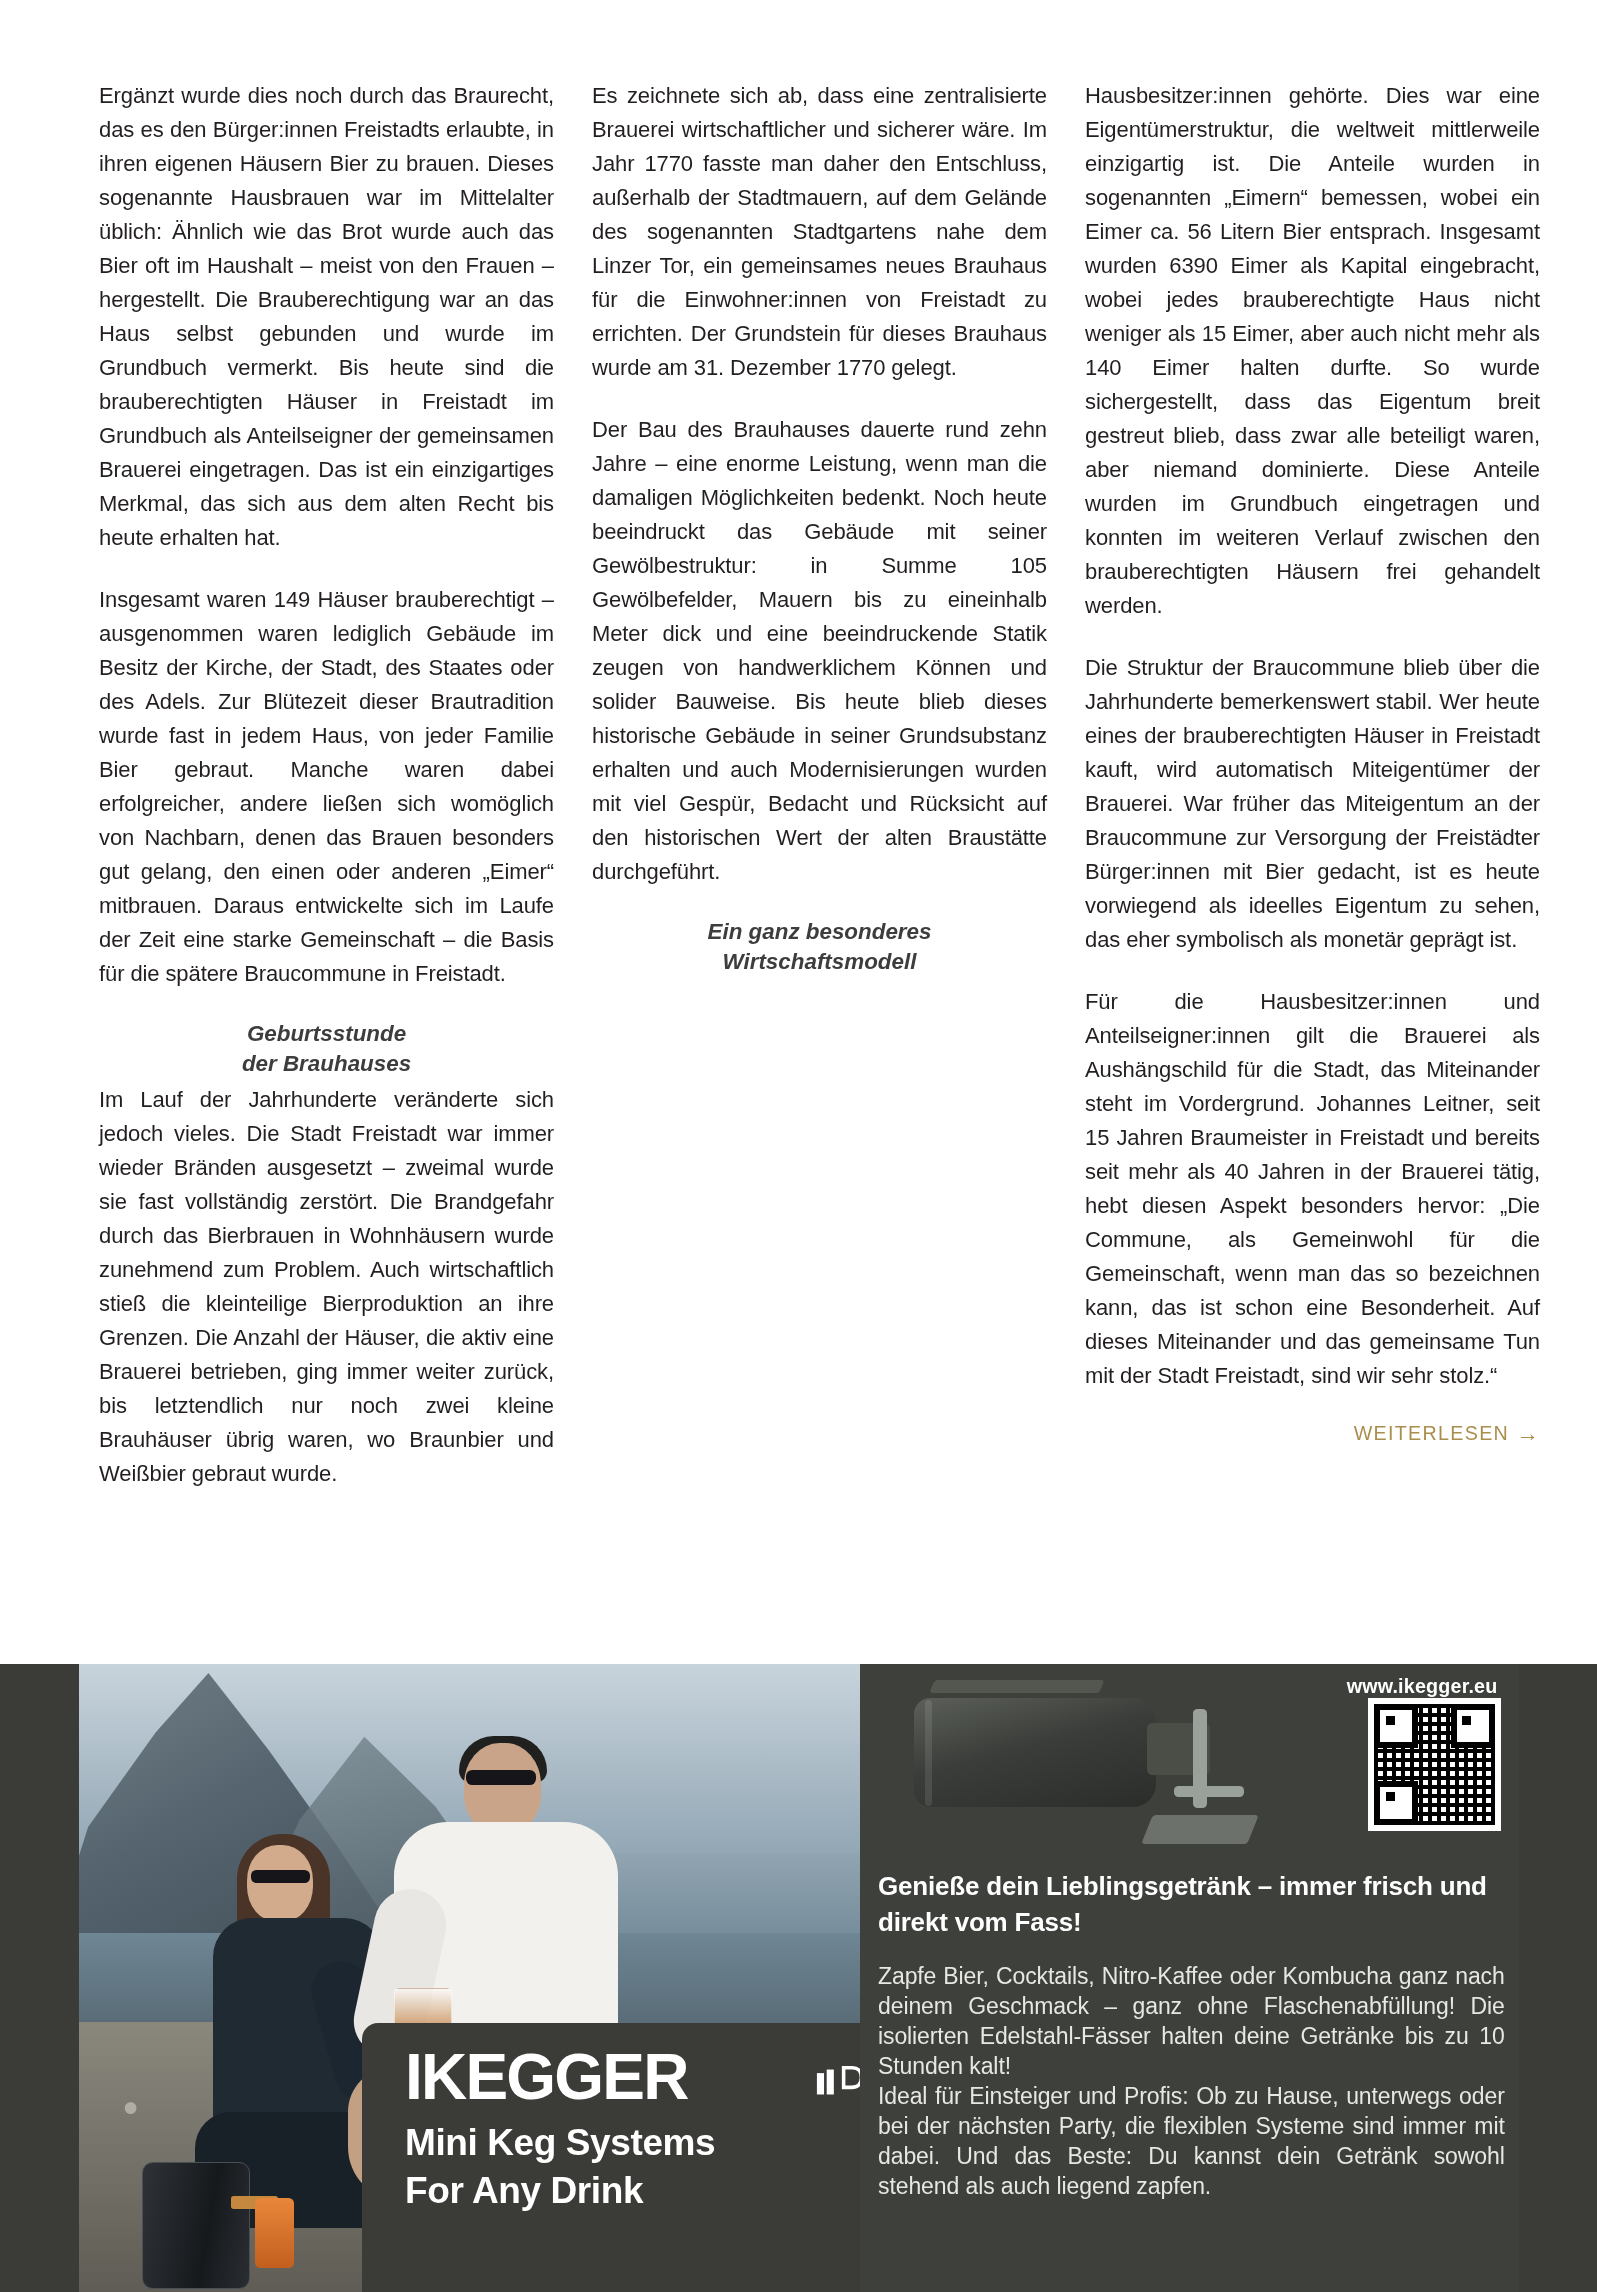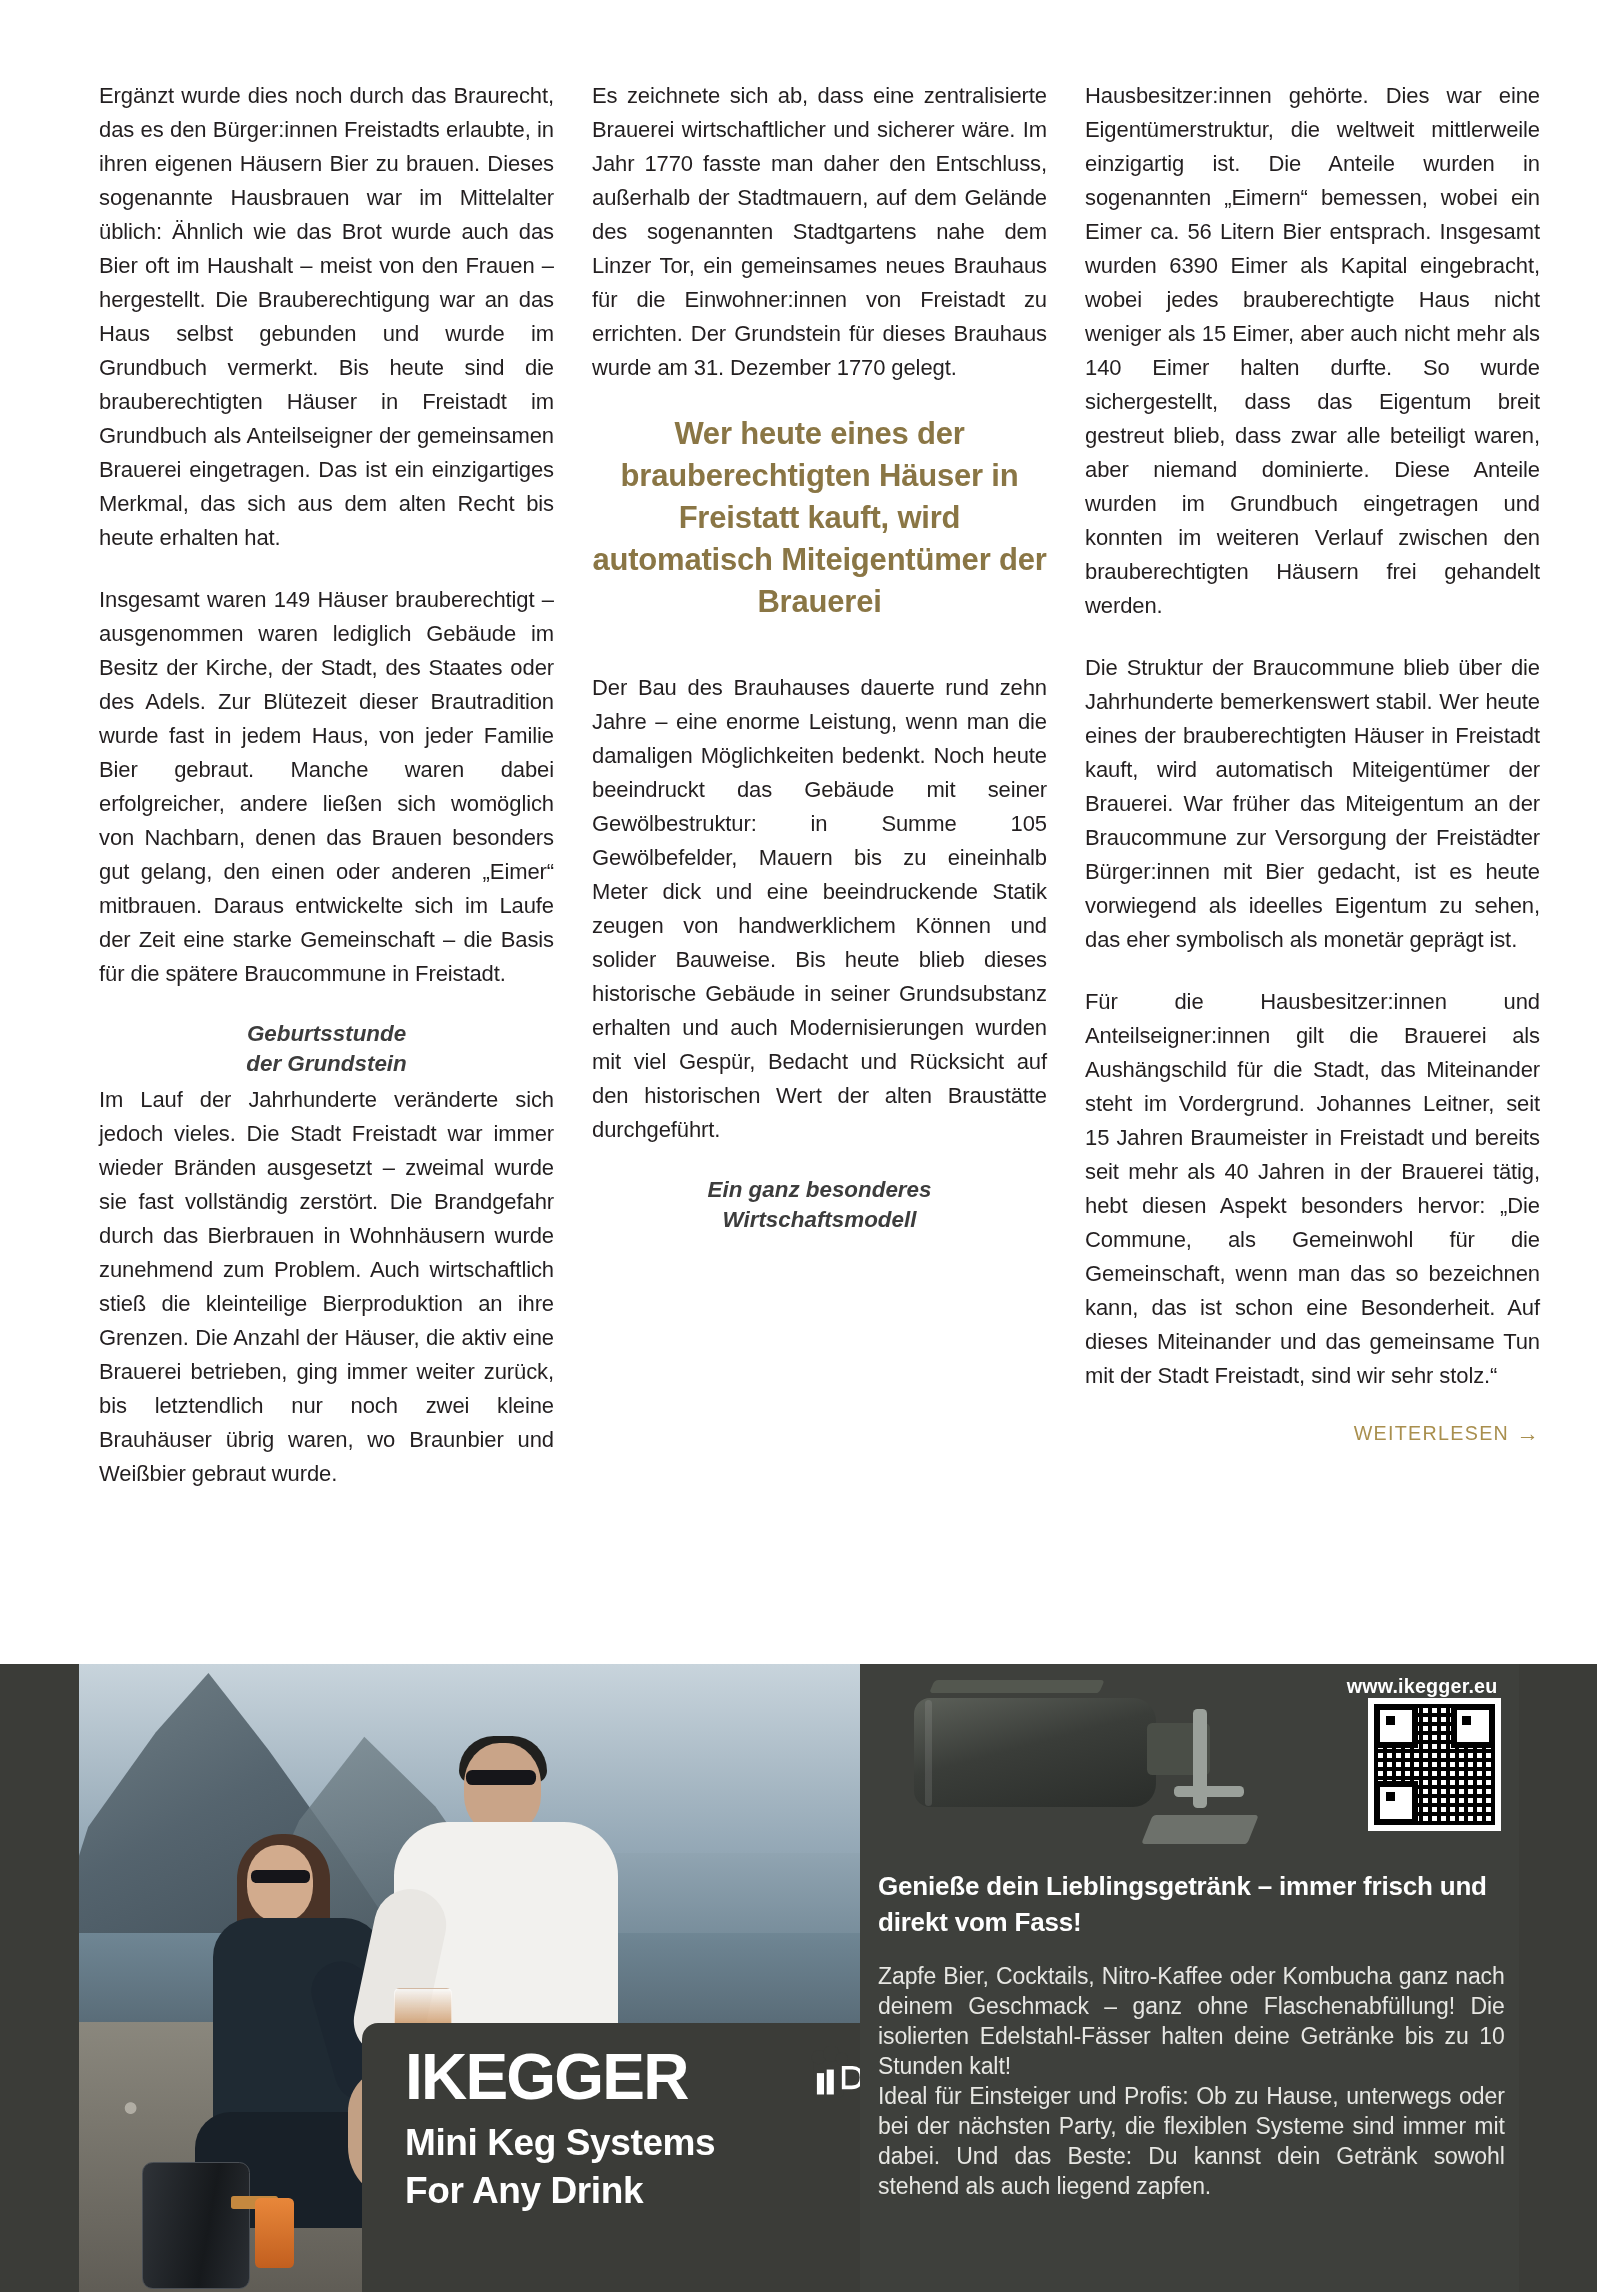--- a/index.html
+++ b/index.html
@@ -319,28 +319,27 @@
 <div class="speck"></div>
 
 <div id="article">
   <div class="columns">
 
     <div class="col">
       <p class="body-text">Ergänzt wurde dies noch durch das Braurecht, das es den Bürger:innen Freistadts erlaubte, in ihren eigenen Häusern Bier zu brauen. Dieses sogenannte Hausbrauen war im Mittelalter üblich: Ähnlich wie das Brot wurde auch das Bier oft im Haushalt – meist von den Frauen – hergestellt. Die Brauberechtigung war an das Haus selbst gebunden und wurde im Grundbuch vermerkt. Bis heute sind die brauberechtigten Häuser in Freistadt im Grundbuch als Anteilseigner der gemeinsamen Brauerei eingetragen. Das ist ein einzigartiges Merkmal, das sich aus dem alten Recht bis heute erhalten hat.</p>
       <p class="body-text">Insgesamt waren 149 Häuser brauberechtigt – ausgenommen waren lediglich Gebäude im Besitz der Kirche, der Stadt, des Staates oder des Adels. Zur Blütezeit dieser Brautradition wurde fast in jedem Haus, von jeder Familie Bier gebraut. Manche waren dabei erfolgreicher, andere ließen sich womöglich von Nachbarn, denen das Brauen besonders gut gelang, den einen oder anderen „Eimer“ mitbrauen. Daraus entwickelte sich im Laufe der Zeit eine starke Gemeinschaft – die Basis für die spätere Braucommune in Freistadt.</p>
       <div class="subhead">
         <span>Geburtsstunde</span><br>
-        <span>der Grundstein</span>
+        <span>der Brauhauses</span>
       </div>
       <p class="body-text">Im Lauf der Jahrhunderte veränderte sich jedoch vieles. Die Stadt Freistadt war immer wieder Bränden ausgesetzt – zweimal wurde sie fast vollständig zerstört. Die Brandgefahr durch das Bierbrauen in Wohnhäusern wurde zunehmend zum Problem. Auch wirtschaftlich stieß die kleinteilige Bierproduktion an ihre Grenzen. Die Anzahl der Häuser, die aktiv eine Brauerei betrieben, ging immer weiter zurück, bis letztendlich nur noch zwei kleine Brauhäuser übrig waren, wo Braunbier und Weißbier gebraut wurde.</p>
     </div>
 
     <div class="col">
       <p class="body-text">Es zeichnete sich ab, dass eine zentralisierte Brauerei wirtschaftlicher und sicherer wäre. Im Jahr 1770 fasste man daher den Entschluss, außerhalb der Stadtmauern, auf dem Gelände des sogenannten Stadtgartens nahe dem Linzer Tor, ein gemeinsames neues Brauhaus für die Einwohner:innen von Freistadt zu errichten. Der Grundstein für dieses Brauhaus wurde am 31. Dezember 1770 gelegt.</p>
-      <div class="pullquote">Wer heute eines der brauberechtigten Häuser in Freistatt kauft, wird automatisch Miteigentümer der Brauerei</div>
       <p class="body-text">Der Bau des Brauhauses dauerte rund zehn Jahre – eine enorme Leistung, wenn man die damaligen Möglichkeiten bedenkt. Noch heute beeindruckt das Gebäude mit seiner Gewölbestruktur: in Summe 105 Gewölbefelder, Mauern bis zu eineinhalb Meter dick und eine beeindruckende Statik zeugen von handwerklichem Können und solider Bauweise. Bis heute blieb dieses historische Gebäude in seiner Grundsubstanz erhalten und auch Modernisierungen wurden mit viel Gespür, Bedacht und Rücksicht auf den historischen Wert der alten Braustätte durchgeführt.</p>
       <div class="subhead">
         <span>Ein ganz besonderes</span><br>
         <span>Wirtschaftsmodell</span>
       </div>
     </div>
 
     <div class="col">
       <p class="body-text">Hausbesitzer:innen gehörte. Dies war eine Eigentümerstruktur, die weltweit mittlerweile einzigartig ist. Die Anteile wurden in sogenannten „Eimern“ bemessen, wobei ein Eimer ca. 56 Litern Bier entsprach. Insgesamt wurden 6390 Eimer als Kapital eingebracht, wobei jedes brauberechtigte Haus nicht weniger als 15 Eimer, aber auch nicht mehr als 140 Eimer halten durfte. So wurde sichergestellt, dass das Eigentum breit gestreut blieb, dass zwar alle beteiligt waren, aber niemand dominierte. Diese Anteile wurden im Grundbuch eingetragen und konnten im weiteren Verlauf zwischen den brauberechtigten Häusern frei gehandelt werden.</p>
       <p class="body-text">Die Struktur der Braucommune blieb über die Jahrhunderte bemerkenswert stabil. Wer heute eines der brauberechtigten Häuser in Freistadt kauft, wird automatisch Miteigentümer der Brauerei. War früher das Miteigentum an der Braucommune zur Versorgung der Freistädter Bürger:innen mit Bier gedacht, ist es heute vorwiegend als ideelles Eigentum zu sehen, das eher symbolisch als monetär geprägt ist.</p>

